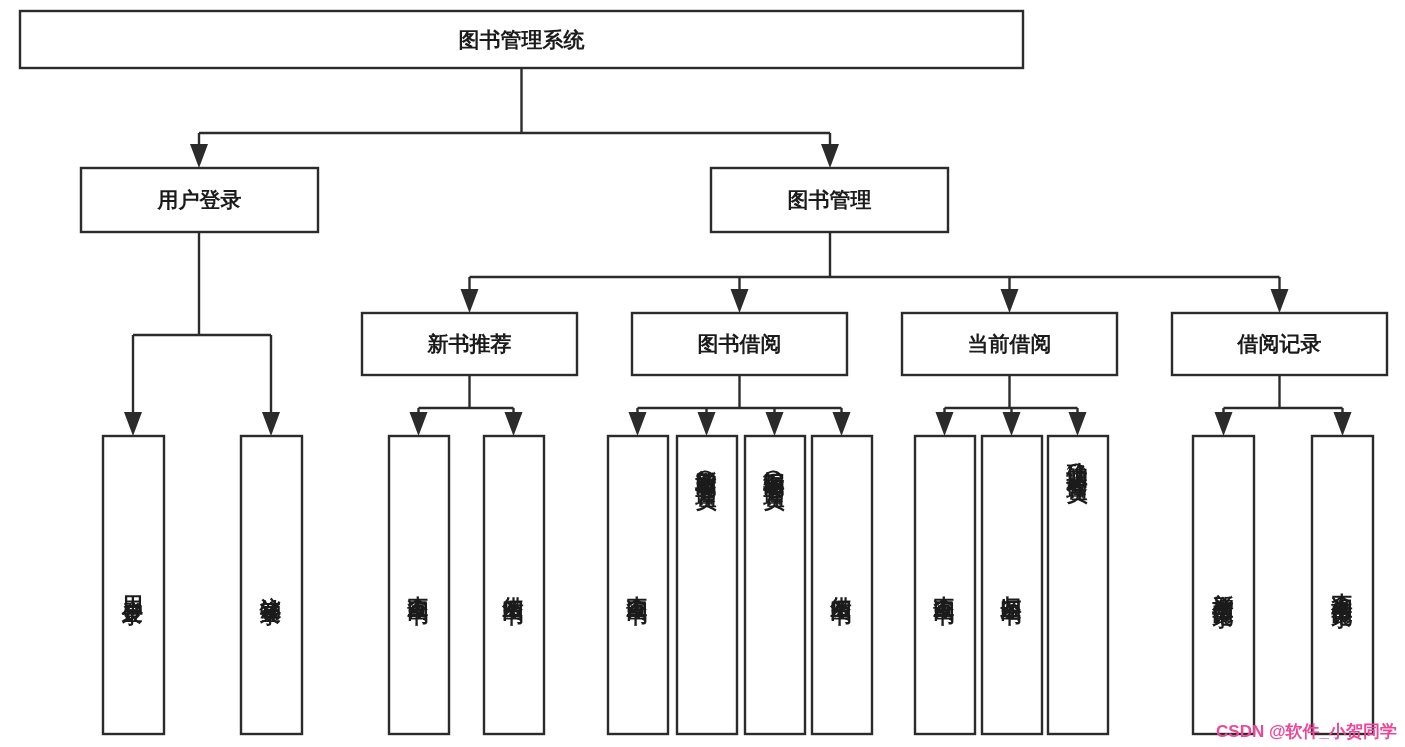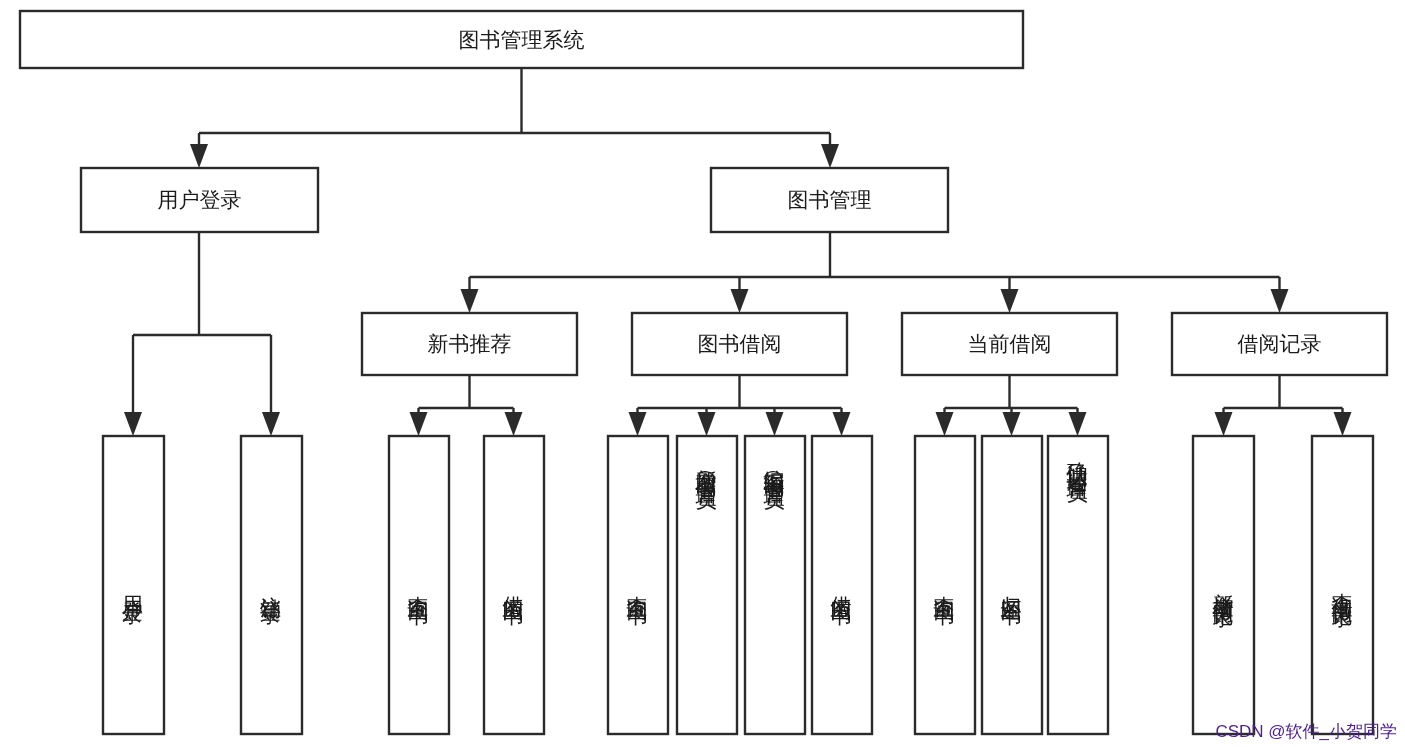--- a/index.html
+++ b/index.html
@@ -10,20 +10,21 @@
   body {
     width: 1405px;
     height: 747px;
     font-family: "Liberation Sans", "DejaVu Sans", sans-serif;
     overflow: hidden;
   }
   #diagram-root {
     position: relative;
     width: 1405px;
     height: 747px;
+    font-weight: bold;
   }
   svg.diagram-canvas {
     position: absolute;
     top: 0;
     left: 0;
     width: 1405px;
     height: 747px;
     display: block;
   }
   .node-box {
@@ -57,21 +58,21 @@
     text-orientation: upright;
     letter-spacing: 3px;
     white-space: pre;
   }
   .watermark-text {
     position: absolute;
     right: 8px;
     bottom: 4px;
     font-family: "Liberation Sans", "DejaVu Sans", sans-serif;
     font-size: 17px;
-    color: #4c1d95;
+    color: #ec4899;
     white-space: nowrap;
     user-select: none;
   }
 </style>
 </head>
 <body>
 
 <div id="diagram-root">
 
   <svg class="diagram-canvas" viewBox="0 0 1405 747" xmlns="http://www.w3.org/2000/svg">

